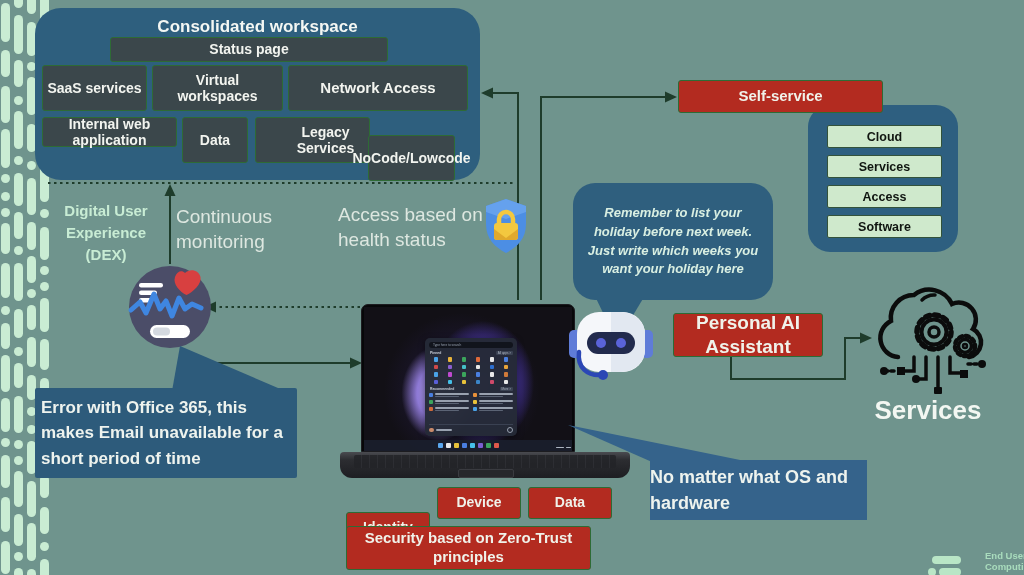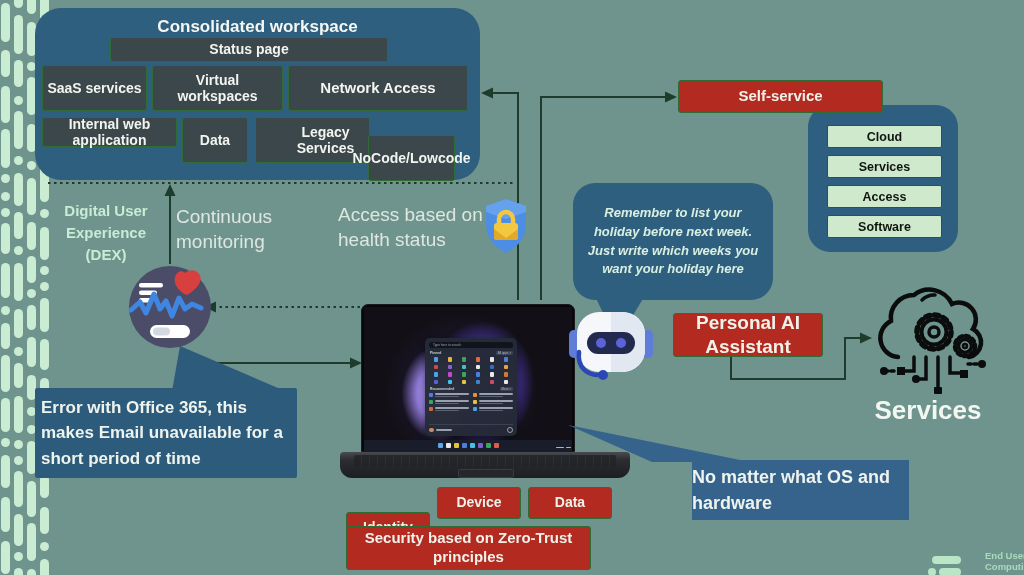--- a/index.html
+++ b/index.html
@@ -404,21 +404,21 @@
     <div id="base">
       <div id="kb"></div>
       <div id="trackpad"></div>
     </div>
   </div>
 
   <svg class="abs" style="left:560px;top:418px;z-index:2;" width="200" height="48" viewBox="0 0 200 48">
     <polygon points="8,7 190,44 92,44" fill="#35638b"></polygon>
   </svg>
   <div class="abs callout" style="left:650px;top:460px;width:217px;height:60px;font-size:18px;
-       background:#35638b;line-height:1.45;margin-left:42px;">No matter what OS and hardware</div>
+       background:#35638b;line-height:1.45;">No matter what OS and hardware</div>
 
   <div class="abs red" style="left:346px;top:487px;width:84px;height:32px;font-size:14px;margin-top:25px;">Identity</div>
   <div class="abs red" style="left:437px;top:487px;width:84px;height:32px;font-size:14px;">Device</div>
   <div class="abs red" style="left:528px;top:487px;width:84px;height:32px;font-size:14px;">Data</div>
   <div class="abs red" style="left:346px;top:526px;width:245px;height:44px;font-size:15px;">Security based on Zero-Trust principles</div>
 
   <div class="abs" id="logo">
     <span class="logo-pill" style="left:4px;top:4px;width:29px;"></span>
     <span class="logo-pill" style="left:0px;top:16px;width:8px;"></span>
     <span class="logo-pill" style="left:11px;top:16px;width:22px;"></span>

